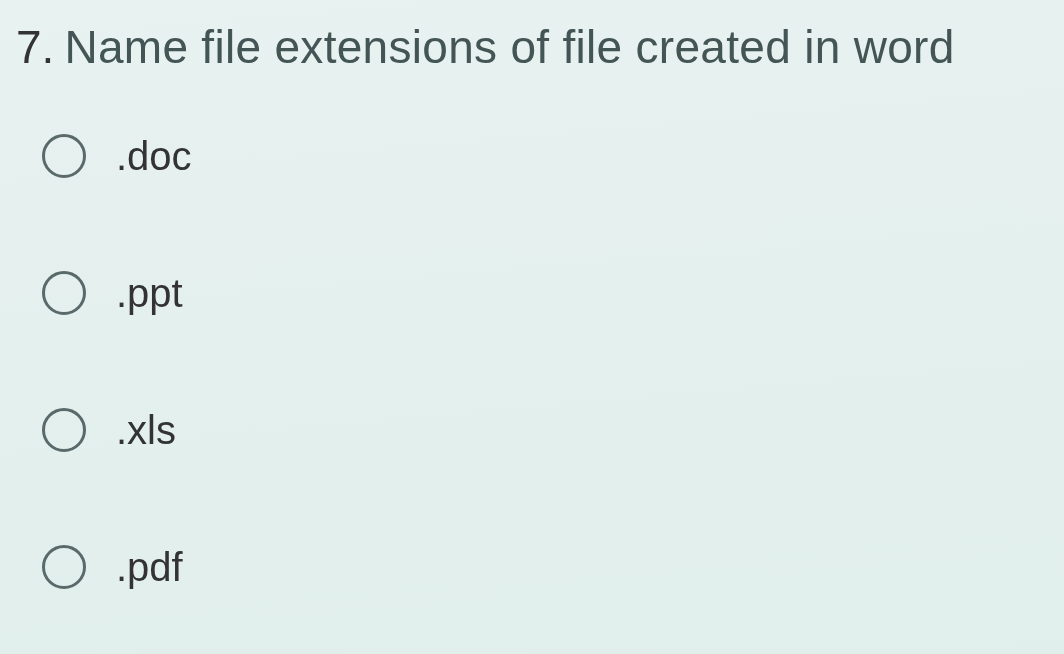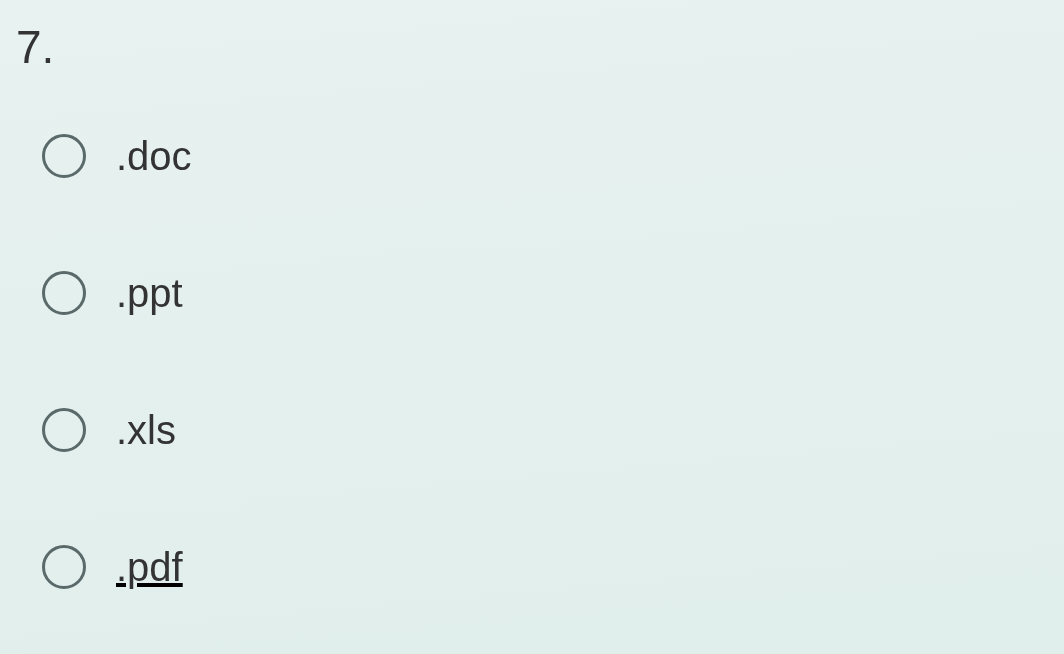--- a/index.html
+++ b/index.html
@@ -37,21 +37,20 @@
       padding-left: 26px;
     }
     .option {
       display: flex;
       align-items: flex-start;
       margin-bottom: 92px;
       cursor: pointer;
     }
     .option:last-child {
       margin-bottom: 16px;
-      text-decoration: underline;
     }
     .radio {
       width: 44px;
       height: 44px;
       border: 3px solid #5a6a6a;
       border-radius: 50%;
       background: transparent;
       margin-right: 30px;
       flex-shrink: 0;
     }
@@ -59,20 +58,21 @@
       font-size: 40px;
       color: #333;
       font-weight: 400;
     }
   </style>
 </head>
 <body>
 
 <div class="question-row">
   <span class="question-number">7.</span>
+  <span class="question-text">Name file extensions of file created in word</span>
 </div>
 
 <div class="options">
   <div class="option">
     <div class="radio"></div>
     <span class="option-label">.doc</span>
   </div>
   <div class="option">
     <div class="radio"></div>
     <span class="option-label">.ppt</span>

